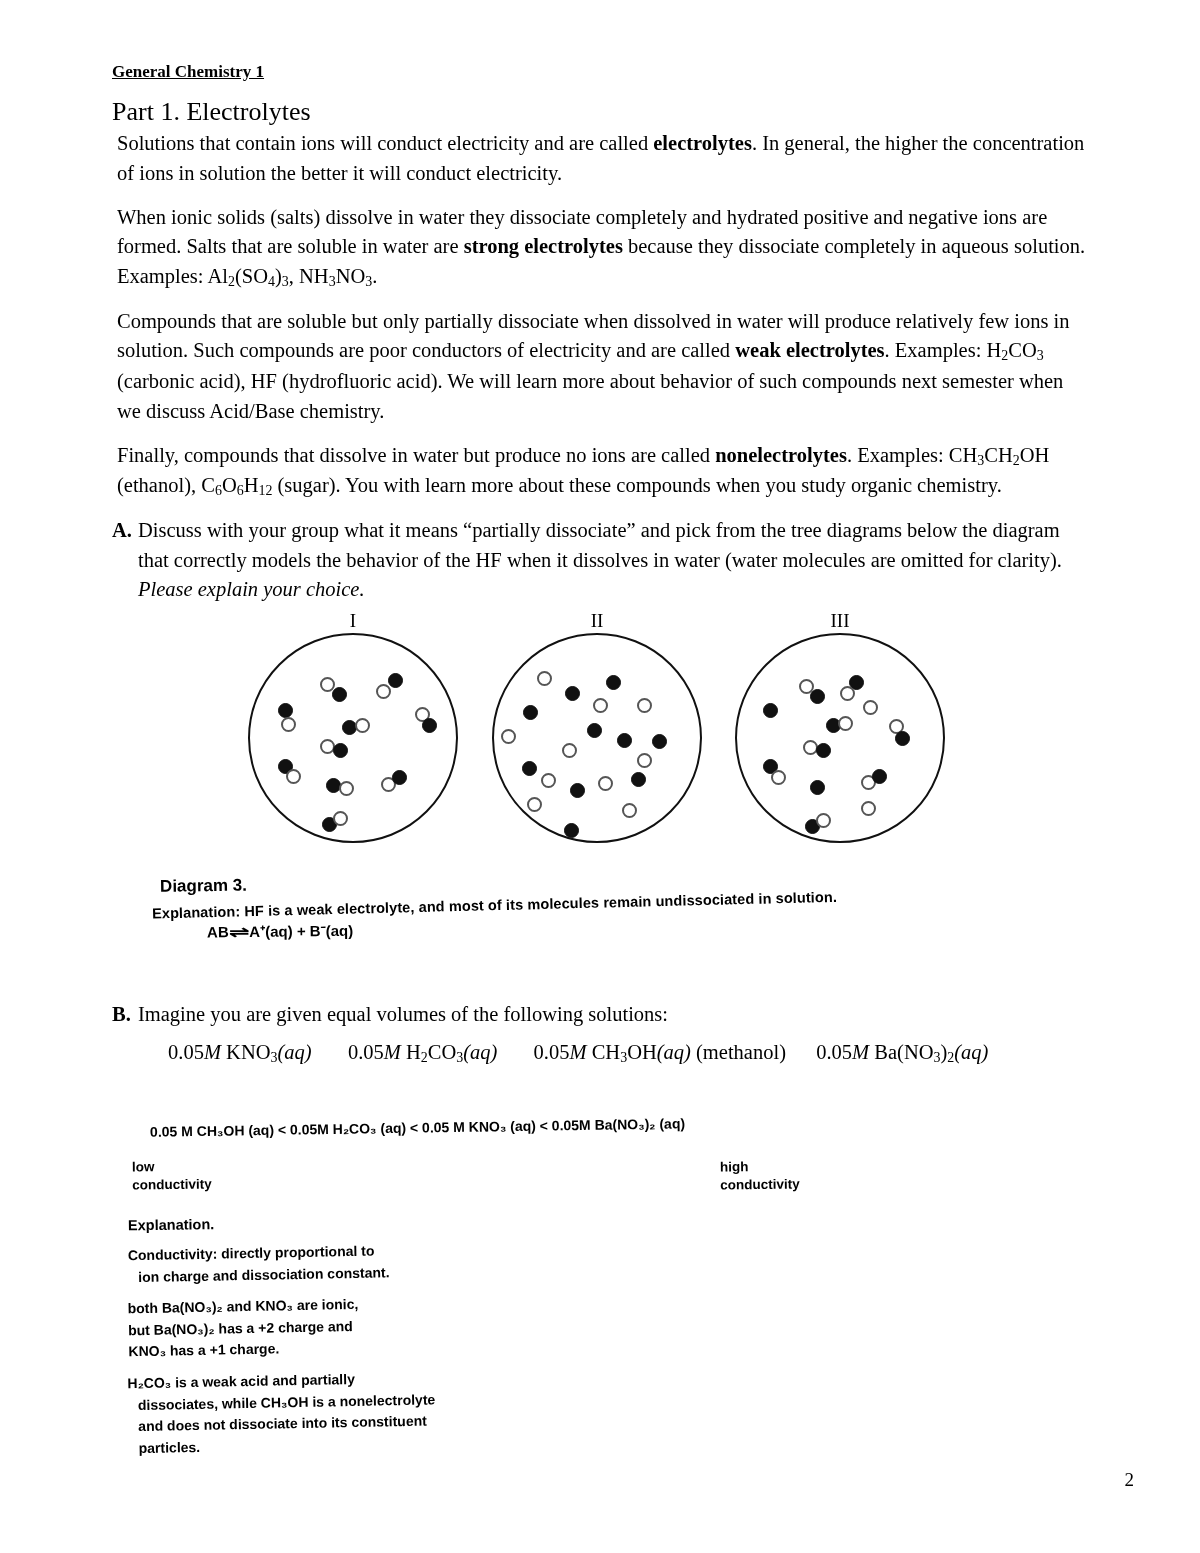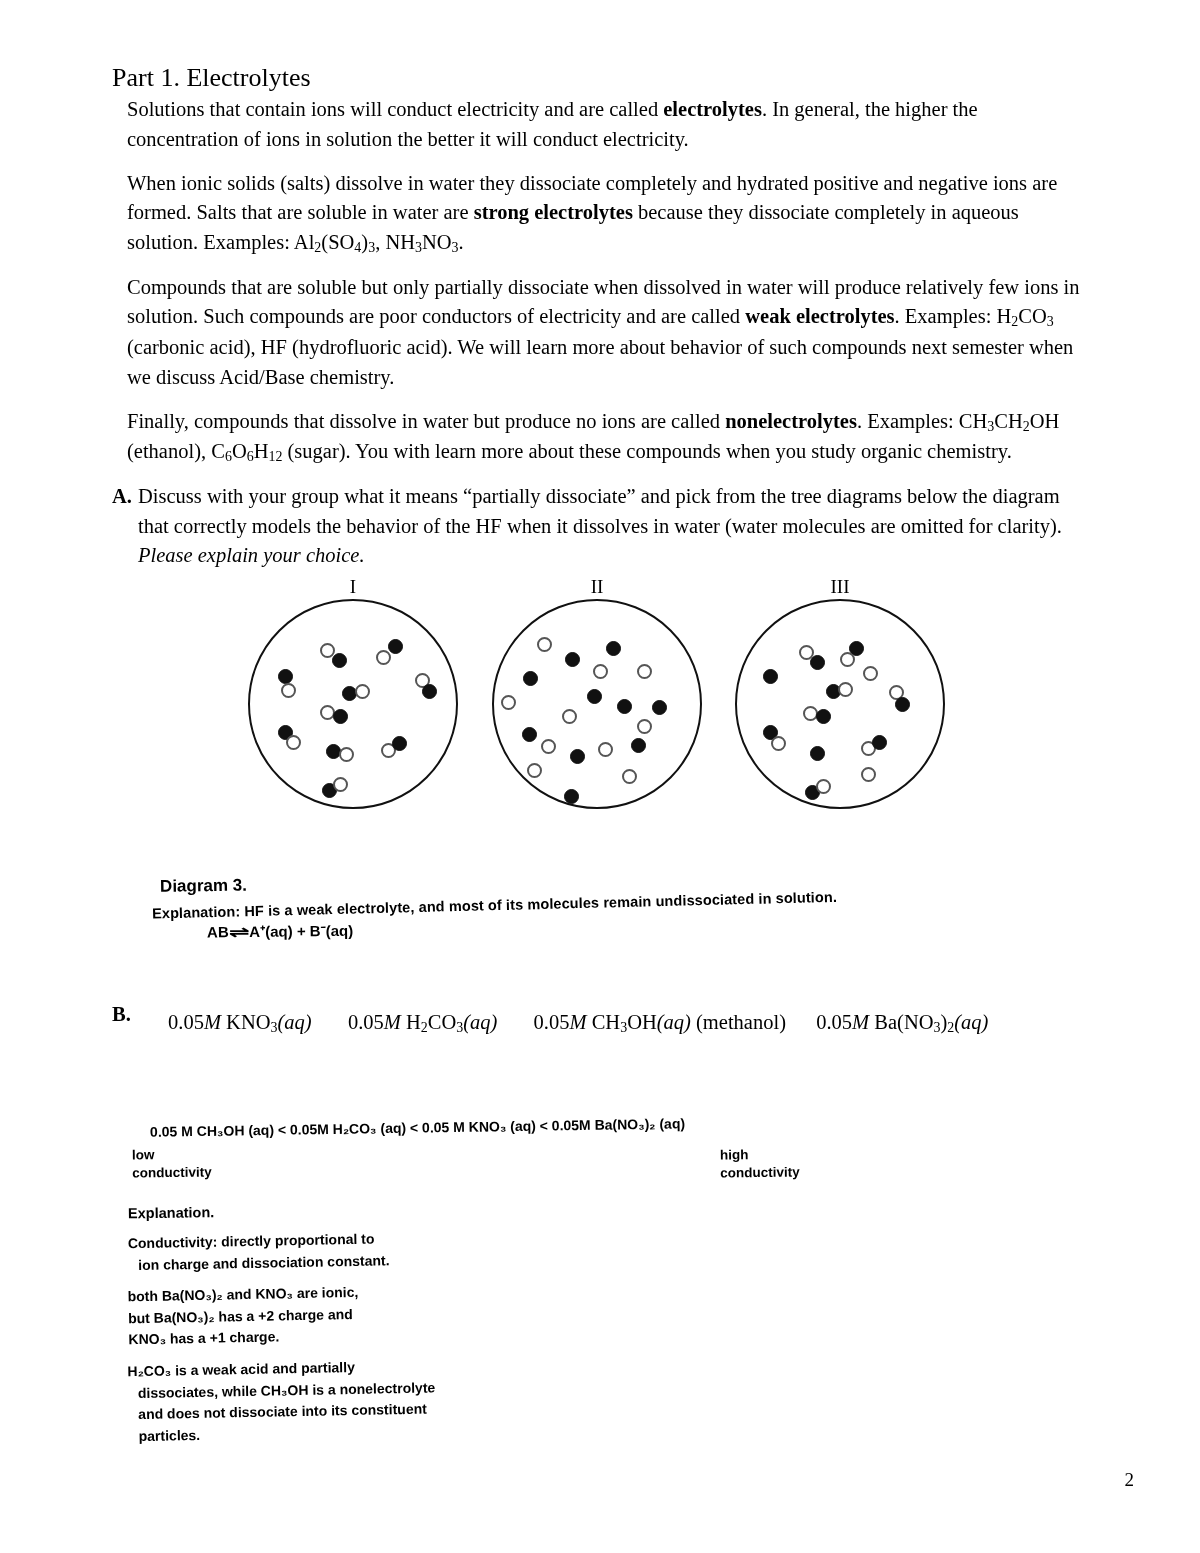--- a/index.html
+++ b/index.html
@@ -33,21 +33,21 @@
 
   .section-heading {
     font-size: 26px;
     margin: 0 0 2px 0;
     line-height: 1.2;
     font-weight: normal;
   }
   p.body-text {
     font-size: 20.5px;
     line-height: 1.45;
-    margin: 0 0 14px 15px;
+    margin: 0 0 14px 5px;
     text-align: left;
   }
   b { font-weight: bold; }
   i { font-style: italic; }
   sub { font-size: 0.68em; vertical-align: -0.25em; }
 
   .question {
     display: flex;
     font-size: 20.5px;
     line-height: 1.45;
@@ -94,21 +94,21 @@
     font-size: 14.5px;
     transform: rotate(-1.4deg);
     margin-top: 5px;
     letter-spacing: 0.1px;
   }
   .hw-eq { font-size: 15px; margin-top: 5px; margin-left: 55px; transform: rotate(-0.6deg); }
   .eqarrow { display: inline-block; transform: scaleX(1.6); margin: 0 4px; }
 
   .hw-block-b { position: absolute; left: 128px; top: 1118px; width: 760px; }
   .hw-rank { font-size: 14px; transform: rotate(-0.9deg); margin-left: 22px; white-space: nowrap; }
-  .hw-cond-row { position: relative; height: 48px; margin-top: 12px; }
+  .hw-cond-row { position: relative; height: 48px; margin-top: 24px; }
   .hw-cond-low { position: absolute; left: 4px; top: 0; font-size: 13.5px; line-height: 1.35; transform: rotate(-0.7deg); }
   .hw-cond-high { position: absolute; left: 592px; top: 0; font-size: 13.5px; line-height: 1.35; transform: rotate(-0.7deg); }
   .hw-expl-title { font-size: 14.5px; transform: rotate(-0.8deg); margin-top: 6px; }
   .hw-para { font-size: 14px; line-height: 1.55; margin-top: 10px; transform: rotate(-1.1deg); }
   .hw-para div { white-space: nowrap; }
   .hw-indent { margin-left: 10px; }
 
   .page-number {
     position: absolute;
     right: 66px; bottom: 62px;
@@ -116,20 +116,21 @@
     font-family: "Liberation Serif", serif;
   }
 </style>
 </head>
 <body>
 
 <div class="page">
 
   <div class="content">
 
+    <div class="header-label">General Chemistry 1</div>
 
 
     <div class="section-heading">Part 1. Electrolytes</div>
 
     <p class="body-text"><span>Solutions that contain ions will conduct electricity and are called </span><b>electrolytes</b><span>. In general, the higher the concentration of ions in solution the better it will conduct electricity.</span></p>
 
     <p class="body-text"><span>When ionic solids (salts) dissolve in water they dissociate completely and hydrated positive and negative ions are formed. Salts that are soluble in water are </span><b>strong electrolytes</b><span> because they dissociate completely in aqueous solution. Examples: Al</span><sub>2</sub><span>(SO</span><sub>4</sub><span>)</span><sub>3</sub><span>, NH</span><sub>3</sub><span>NO</span><sub>3</sub><span>.</span></p>
 
     <p class="body-text"><span>Compounds that are soluble but only partially dissociate when dissolved in water will produce relatively few ions in solution. Such compounds are poor conductors of electricity and are called </span><b>weak electrolytes</b><span>. Examples: H</span><sub>2</sub><span>CO</span><sub>3</sub><span> (carbonic acid), HF (hydrofluoric acid). We will learn more about behavior of such compounds next semester when we discuss Acid/Base chemistry.</span></p>
 
@@ -227,20 +228,21 @@
   <div class="hw-block-a hand">
     <div class="hw-line hw-diagram-title">Diagram 3.</div>
     <div class="hw-line hw-expl">Explanation: HF is a weak electrolyte, and most of its molecules remain undissociated in solution.</div>
     <div class="hw-line hw-eq"><span>AB</span><span class="eqarrow">⇌</span><span>A⁺(aq) + B⁻(aq)</span></div>
   </div>
 
   <div class="content" style="top:1000px;">
     <div class="question">
       <div class="q-letter">B.</div>
       <div class="q-body">
+        <div>Imagine you are given equal volumes of the following solutions:</div>
         <div style="margin:8px 0 10px 30px; white-space:nowrap;">
           <span><span>0.05</span><i>M</i><span> KNO</span><sub>3</sub><i>(aq)</i></span>
           <span style="display:inline-block;width:26px;"></span>
           <span><span>0.05</span><i>M</i><span> H</span><sub>2</sub><span>CO</span><sub>3</sub><i>(aq)</i></span>
           <span style="display:inline-block;width:26px;"></span>
           <span><span>0.05</span><i>M</i><span> CH</span><sub>3</sub><span>OH</span><i>(aq)</i><span> (methanol)</span></span>
           <span style="display:inline-block;width:20px;"></span>
           <span><span>0.05</span><i>M</i><span> Ba(NO</span><sub>3</sub><span>)</span><sub>2</sub><i>(aq)</i></span>
         </div>
       </div>

